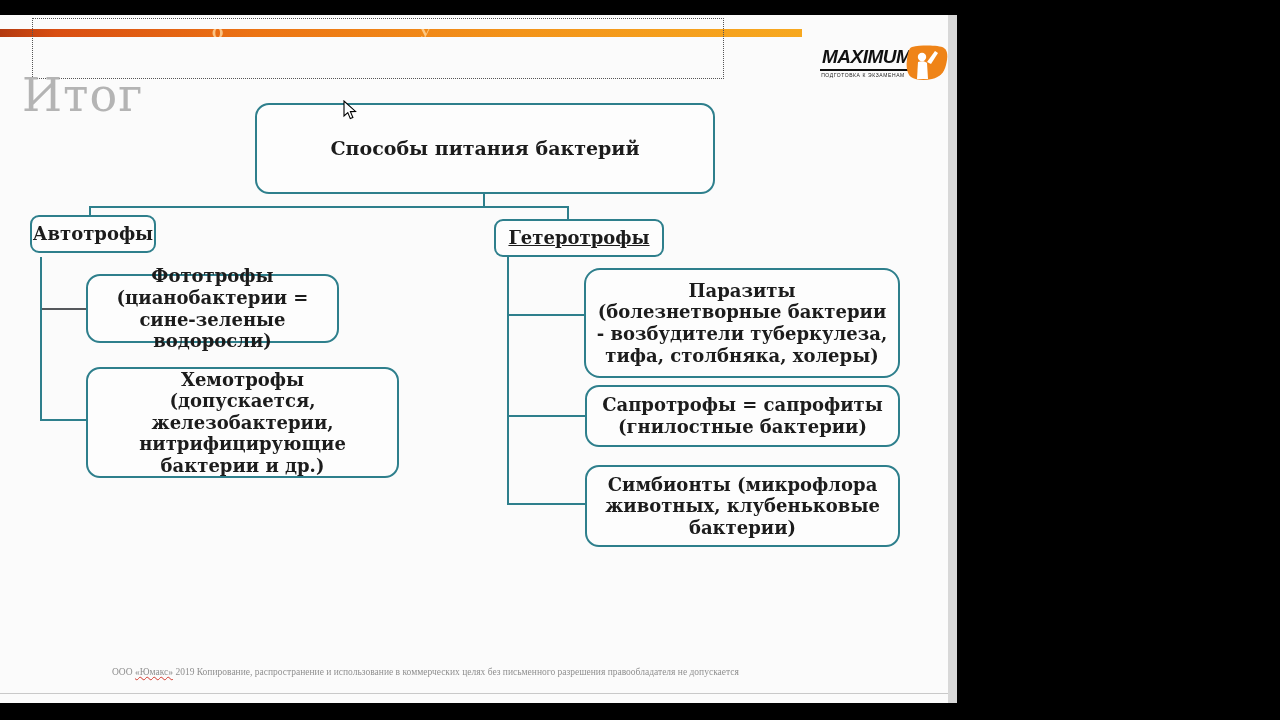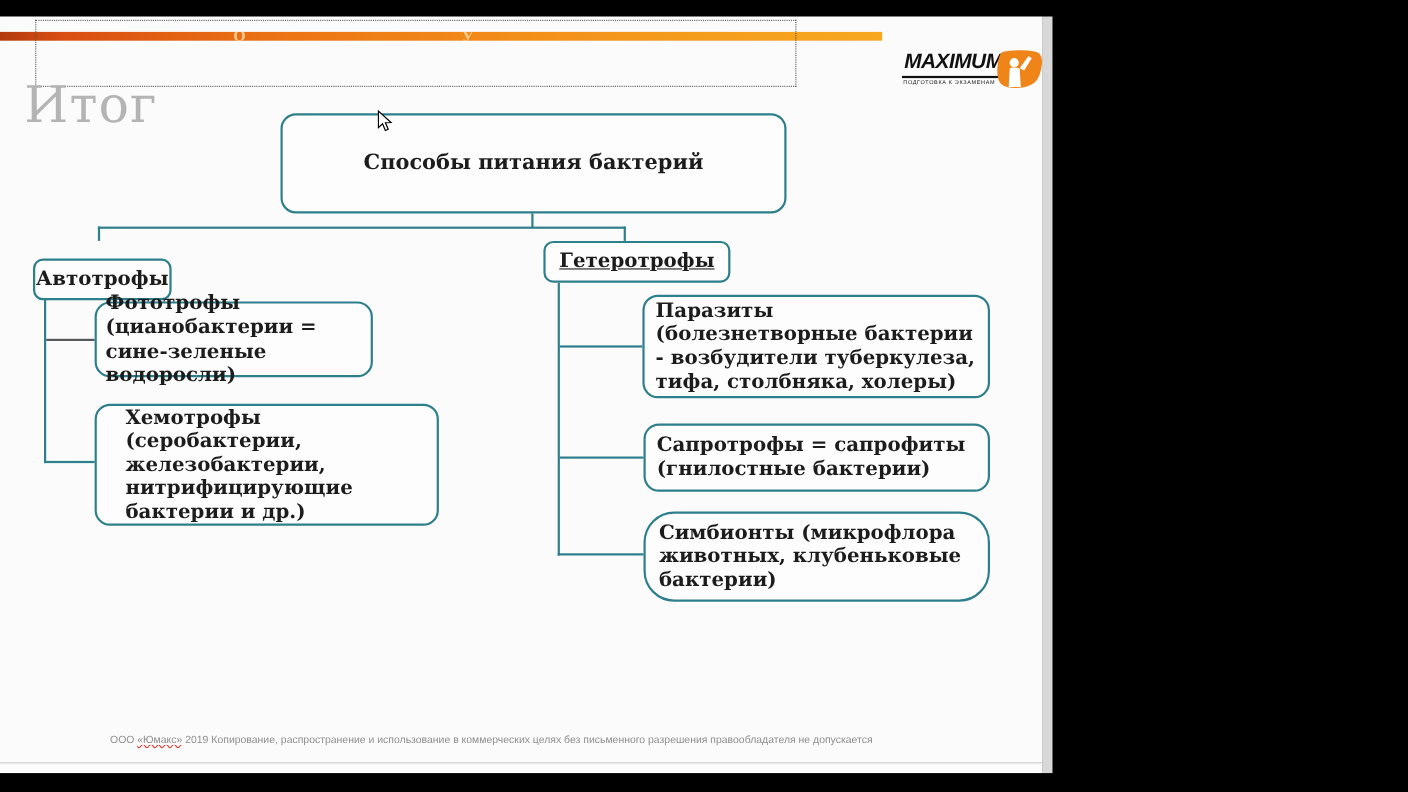--- a/index.html
+++ b/index.html
@@ -26,46 +26,46 @@
 
   .logo{position:absolute;left:820px;top:6px;width:130px;margin-top:25px;}
   .logo-word{display:inline-block;font-family:"Liberation Sans",sans-serif;
     font-weight:bold;font-style:italic;font-size:19px;color:#111;letter-spacing:-.5px;
     border-bottom:2.5px solid #111;padding:0 2px 1px 2px;}
   .logo-tagline{font-family:"Liberation Sans",sans-serif;font-size:5px;color:#222;
     letter-spacing:.6px;text-align:center;width:86px;margin-top:1px;}
   .logo-badge{position:absolute;left:85px;top:-2px;width:44px;height:38px;}
 
   .node{position:absolute;border:2px solid #2e7f8c;border-radius:14px;background:#fdfdfd;
-    display:flex;align-items:center;justify-content:center;text-align:left;
+    display:flex;align-items:center;justify-content:center;text-align:center;
     font-weight:bold;color:#1c1c1c;font-size:18px;line-height:1.2;box-sizing:border-box;}
   .n-root{left:255px;top:88px;width:460px;height:91px;font-size:19px;}
-  .n-auto{left:30px;top:220px;width:126px;height:38px;border-radius:9px;}
+  .n-auto{left:30px;top:200px;width:126px;height:38px;border-radius:9px;}
   .n-hetero{left:494px;top:204px;width:170px;height:38px;border-radius:9px;text-decoration:underline;}
   .n-photo{left:86px;top:259px;width:253px;height:69px;padding:0 8px;}
   .n-chemo{left:86px;top:352px;width:313px;height:111px;padding:0 26px;}
-  .n-para{left:584px;top:253px;width:316px;height:94px;padding:0 10px;}
+  .n-para{left:584px;top:253px;width:316px;height:110px;padding:0 10px;border-radius:16px;}
   .n-sapro{left:585px;top:370px;width:315px;height:62px;padding:0 10px;}
-  .n-symb{left:585px;top:450px;width:315px;height:82px;padding:16px 12px;border-radius:28px;}
+  .n-symb{left:585px;top:450px;width:315px;height:82px;padding:16px 12px;}
 
   .conn{position:absolute;background:#2e7f8c;}
   .conn-gray{background:#55585c;}
   .c-v1{left:483px;top:179px;width:2px;height:13px;}
   .c-h1{left:89px;top:191px;width:480px;height:2px;}
   .c-v2{left:89px;top:191px;width:2px;height:13px;}
   .c-v3{left:567px;top:191px;width:2px;height:13px;}
   .c-v4{left:40px;top:242px;width:2px;height:164px;}
   .c-h2{left:42px;top:293px;width:44px;height:2px;}
   .c-h3{left:40px;top:404px;width:46px;height:2px;}
   .c-v5{left:507px;top:242px;width:2px;height:248px;}
   .c-h4{left:509px;top:299px;width:75px;height:2px;}
   .c-h5{left:509px;top:400px;width:76px;height:2px;}
   .c-h6{left:507px;top:488px;width:78px;height:2px;}
 
-  .footer{position:absolute;left:100px;top:652px;font-family:Liberation Sans, sans-serif;
+  .footer{position:absolute;left:112px;top:652px;font-family:Liberation Serif, serif;
     font-size:9.5px;color:#8f8f8f;white-space:nowrap;}
   .squiggle{text-decoration:underline;text-decoration-style:wavy;text-decoration-color:#d23b2f;}
   .slide-divider{position:absolute;left:0;top:678px;width:948px;height:1px;background:#c9c9c9;}
 
   .cursor{position:absolute;left:343px;top:85px;width:14px;height:20px;}
 </style>
 </head>
 <body>
 
 <div class="letterbox lb-top"></div>
@@ -101,21 +101,21 @@
   <div class="conn c-h3"></div>
   <div class="conn c-v5"></div>
   <div class="conn c-h4"></div>
   <div class="conn c-h5"></div>
   <div class="conn c-h6"></div>
 
   <div class="node n-root">Способы питания бактерий</div>
   <div class="node n-auto">Автотрофы</div>
   <div class="node n-hetero">Гетеротрофы</div>
   <div class="node n-photo">Фототрофы (цианобактерии = сине-зеленые водоросли)</div>
-  <div class="node n-chemo">Хемотрофы (серобактерии, железобактерии, нитрифицирующие бактерии и др.)</div>
+  <div class="node n-chemo">Хемотрофы (допускается, железобактерии, нитрифицирующие бактерии и др.)</div>
   <div class="node n-para">Паразиты (болезнетворные бактерии - возбудители туберкулеза, тифа, столбняка, холеры)</div>
   <div class="node n-sapro">Сапротрофы = сапрофиты (гнилостные бактерии)</div>
   <div class="node n-symb">Симбионты (микрофлора животных, клубеньковые бактерии)</div>
 
   <div class="footer"><span>ООО </span><span class="squiggle">«Юмакс»</span><span> 2019 Копирование, распространение и использование в коммерческих целях без письменного разрешения правообладателя не допускается</span></div>
 
   <div class="slide-divider"></div>
 
   <svg class="cursor" viewBox="0 0 14 20">
     <path d="M1 1 L1 16 L4.8 12.6 L7.3 18.6 L9.9 17.5 L7.4 11.6 L12.5 11.4 Z" fill="#fff" stroke="#000" stroke-width="1.1"></path>

